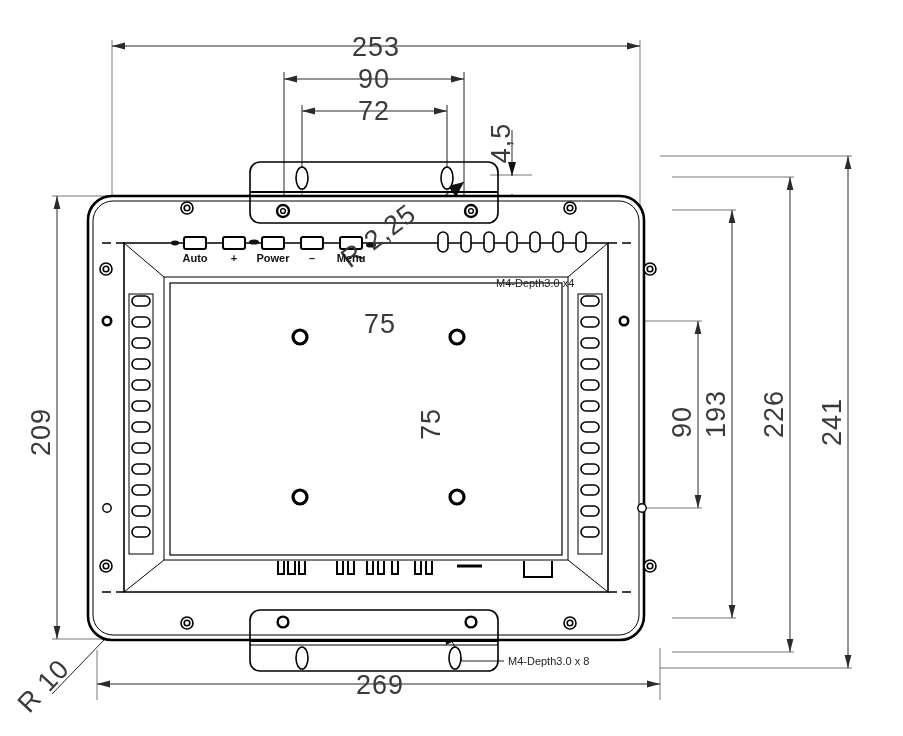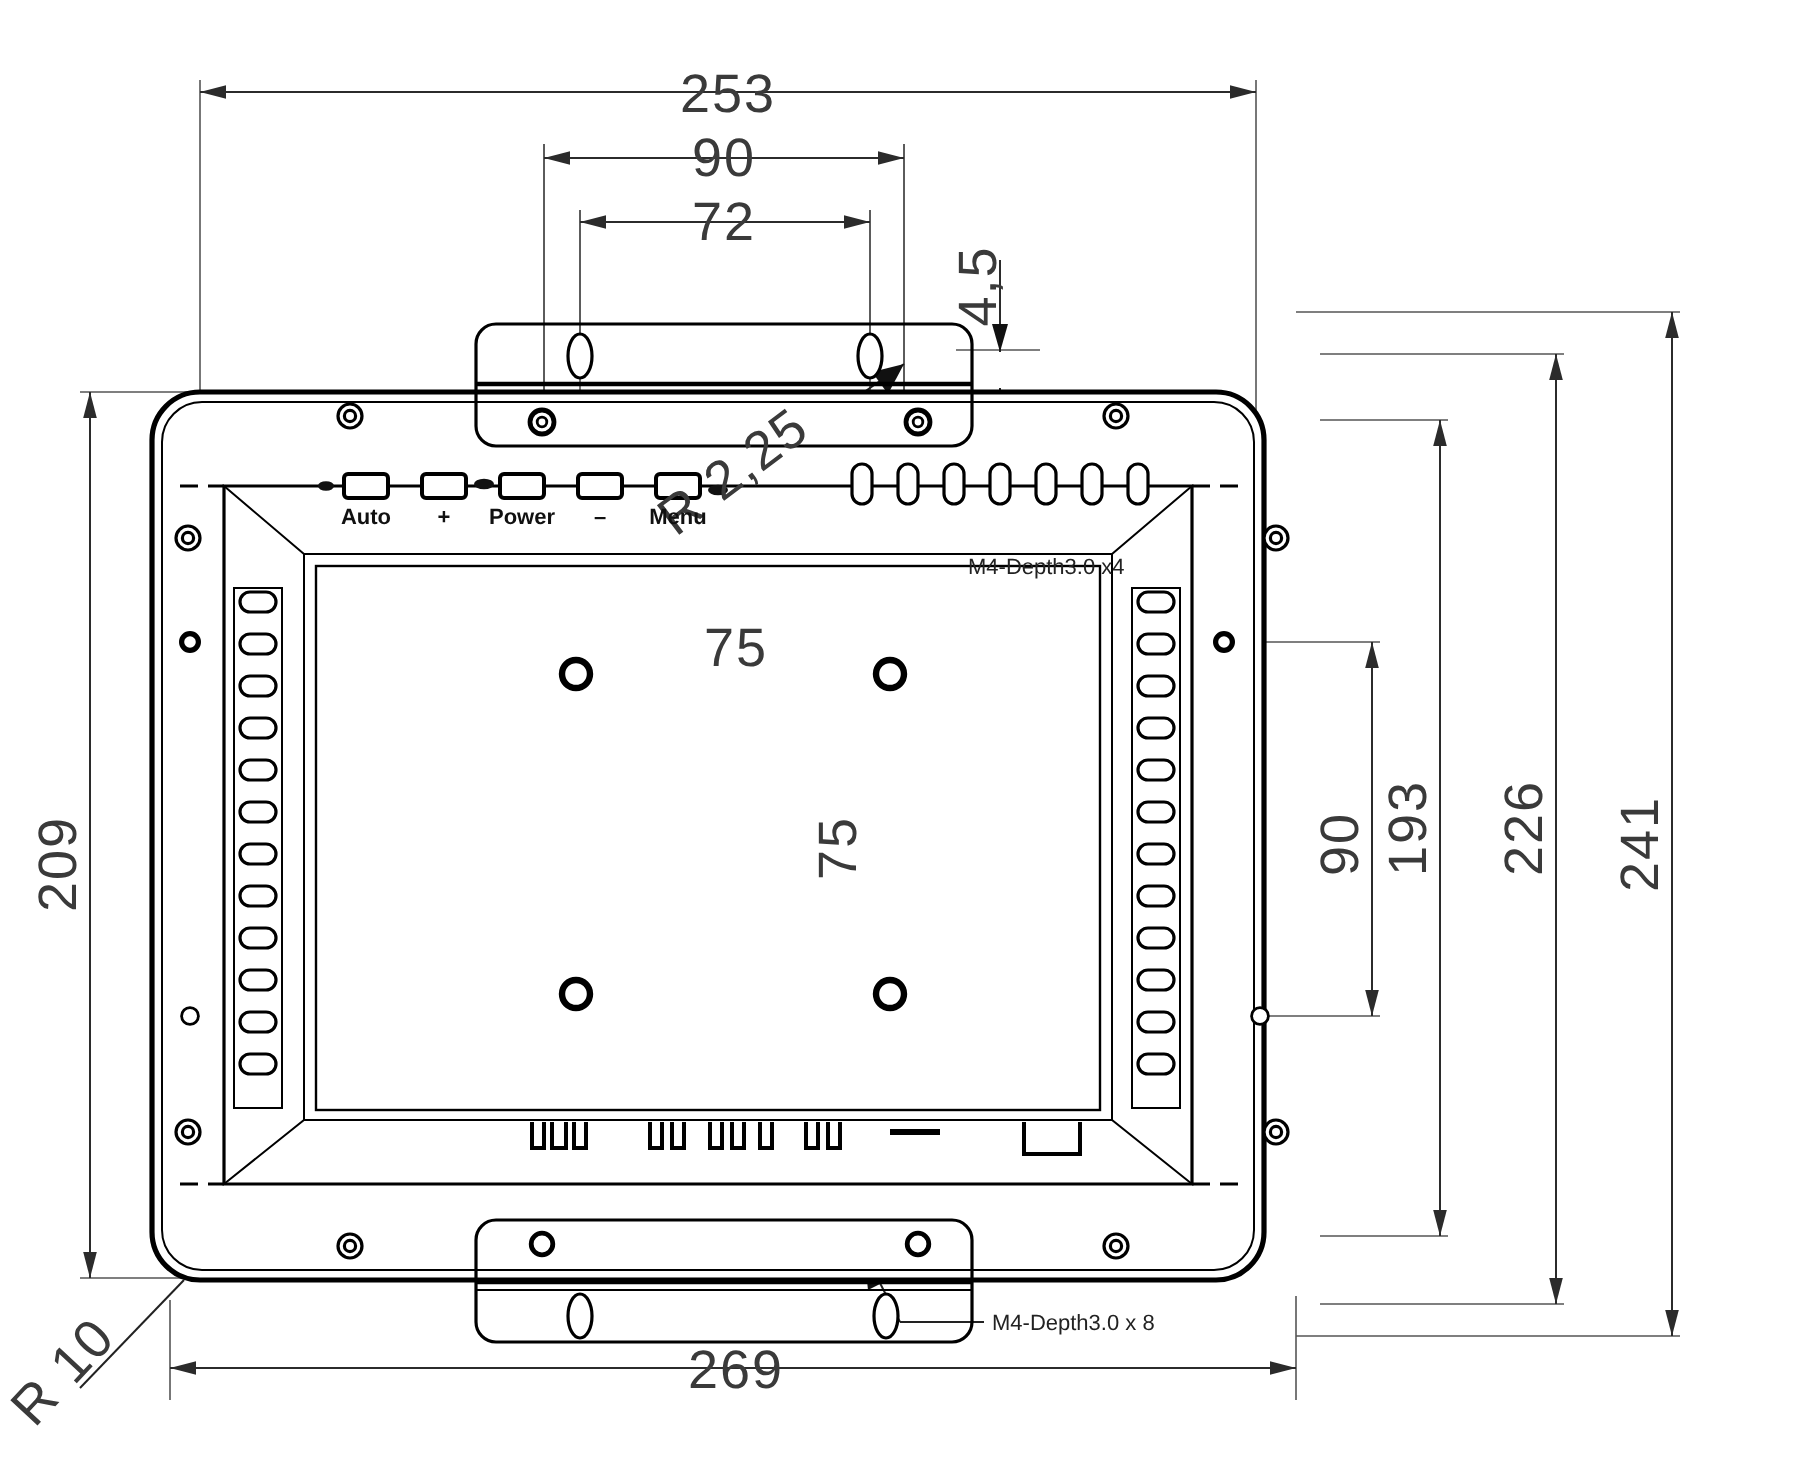--- a/index.html
+++ b/index.html
@@ -9,20 +9,21 @@
   }
   body {
     font-family: "Liberation Sans", sans-serif;
   }
   #sheet {
     position: relative;
     width: 863px;
     height: 736px;
     background: #ffffff;
     overflow: hidden;
+    margin-left: 12px;
   }
   #sheet svg {
     position: absolute;
     left: 0;
     top: 0;
   }
   .dimtext {
     font-family: "Liberation Sans", sans-serif;
     fill: #3a3a3a;
     font-size: 27px;

